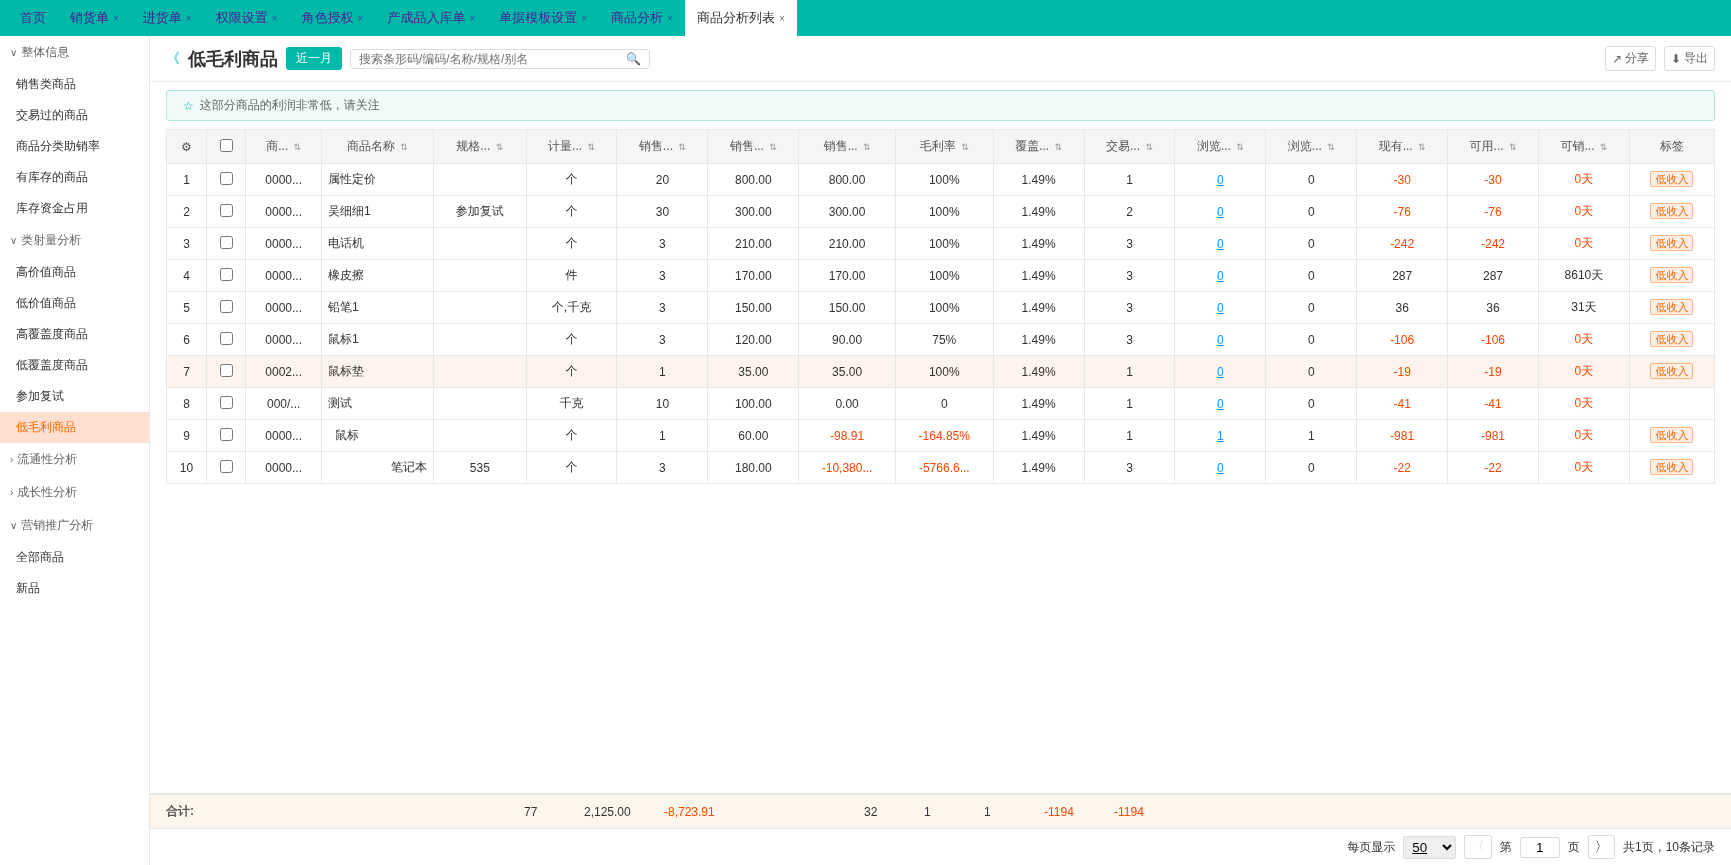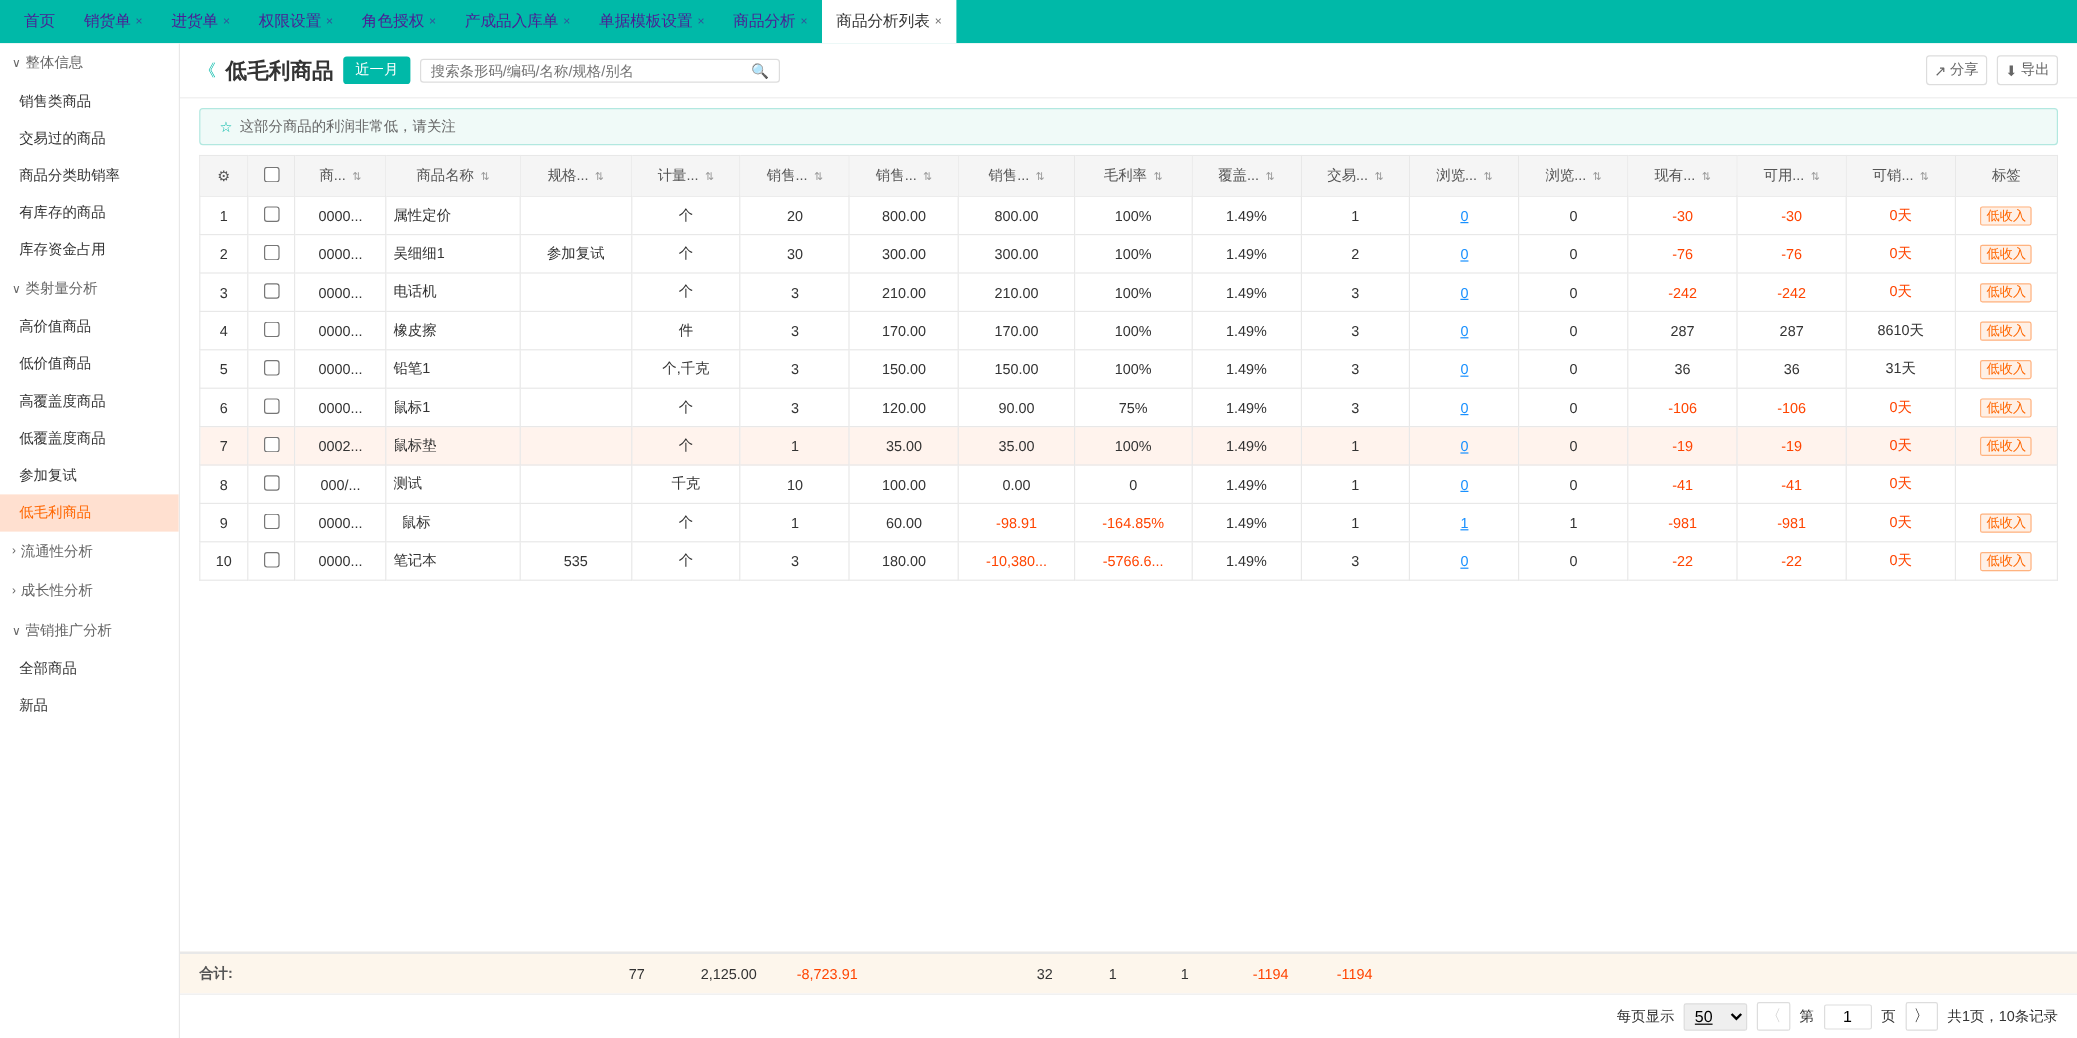--- a/index.html
+++ b/index.html
@@ -547,21 +547,21 @@
       <td>1</td>
       <td class="text-red">-981</td>
       <td class="text-red">-981</td>
       <td class="text-red">0天</td>
       <td><span class="tag-low-income">低收入</span></td>
     </tr>
             <tr>
       <td>10</td>
       <td><input type="checkbox" style=""></td>
       <td>0000...</td>
-      <td style="text-align:left;">笔记本</td>
+      <td style="text-align:right;">笔记本</td>
       <td>535</td>
       <td>个</td>
       <td>3</td>
       <td>180.00</td>
       <td class="text-red">-10,380...</td>
       <td class="text-red">-5766.6...</td>
       <td>1.49%</td>
       <td>3</td>
       <td><span class="text-link">0</span></td>
       <td>0</td>

